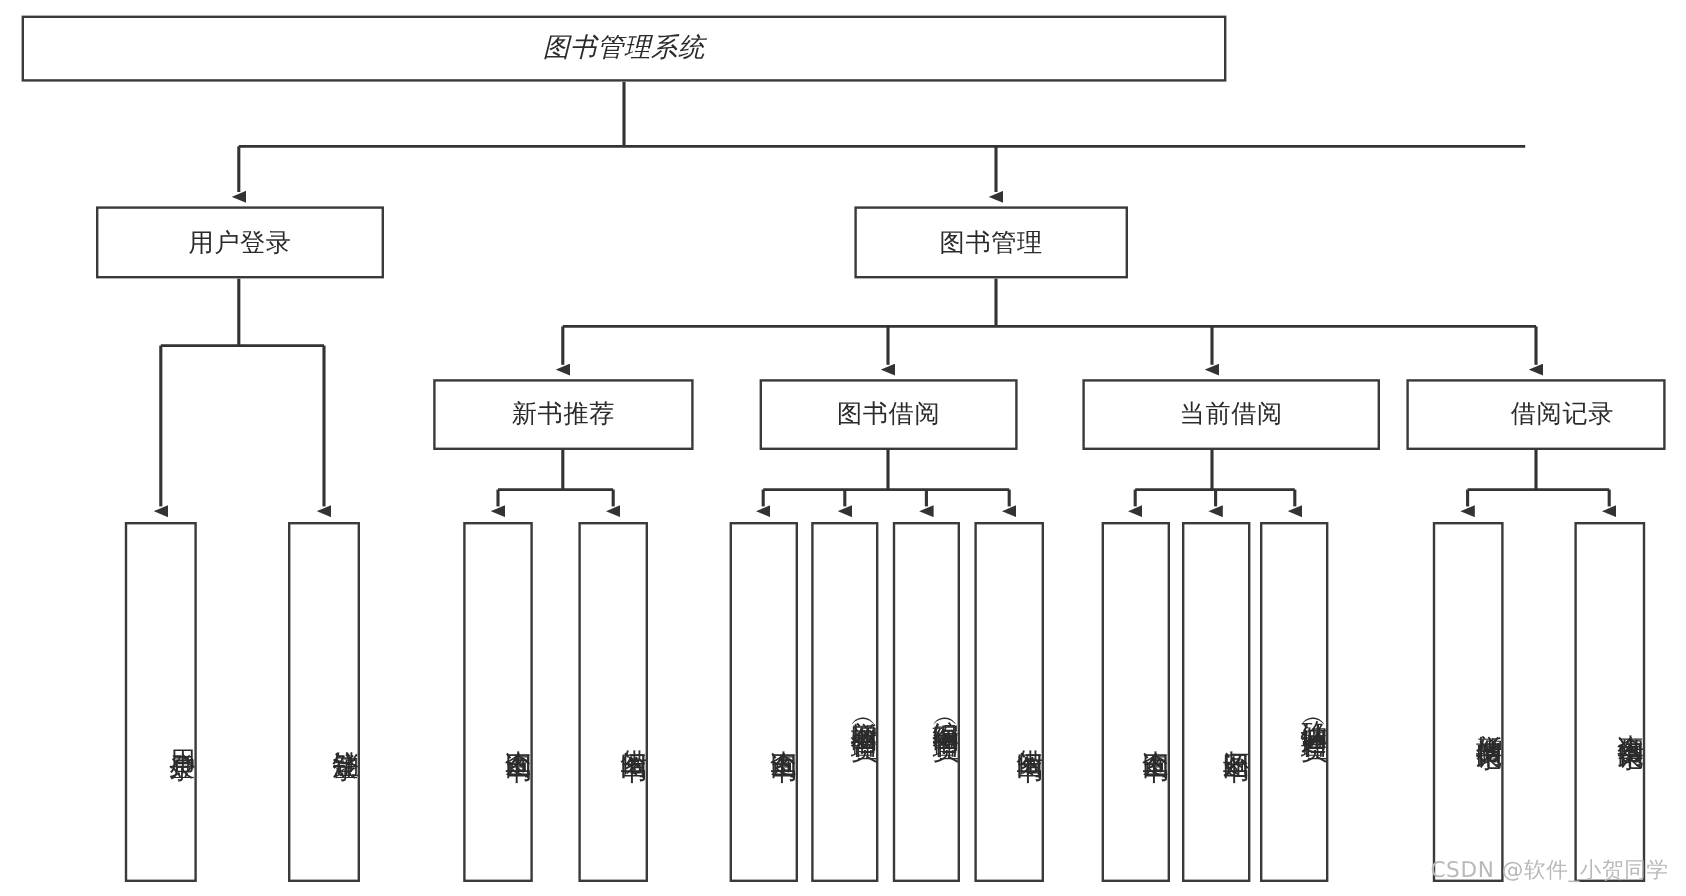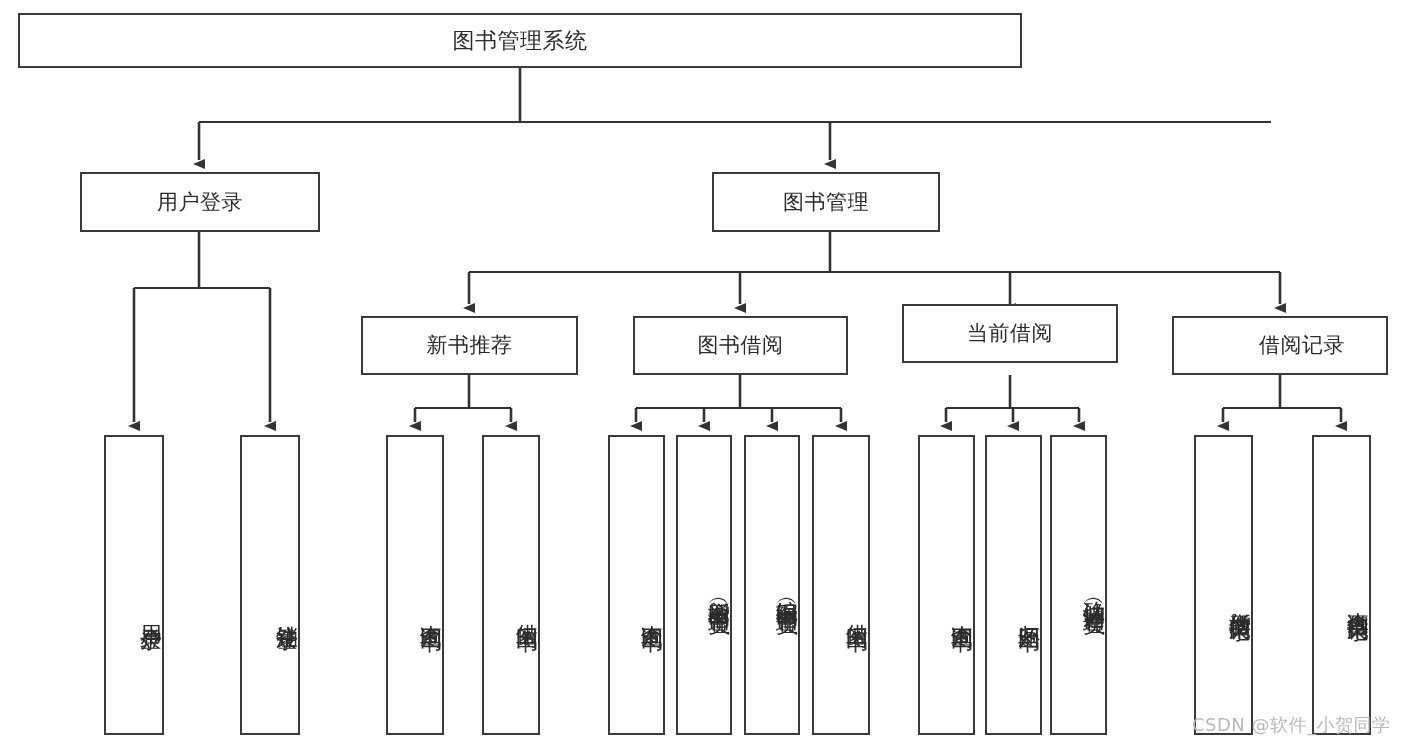--- a/index.html
+++ b/index.html
@@ -35,20 +35,21 @@
     justify-content: center;
     color: #2b2b2b;
     line-height: 1.18;
   }
   .node-h {
     font-size: 21px;
     letter-spacing: 0.5px;
   }
   .node-root {
     font-size: 22px;
+    font-style: italic;
   }
   .node-v {
     writing-mode: vertical-rl;
     text-orientation: upright;
     font-size: 22px;
     letter-spacing: 2px;
     padding-top: 52px;
     align-items: flex-start;
     justify-content: center;
     white-space: nowrap;
@@ -125,21 +126,21 @@
     </g>
   </svg>
 
   <div class="node node-h node-root" style="left:18px; top:13px; width:1004px; height:55px;">图书管理系统</div>
 
   <div class="node node-h" style="left:80px; top:172px; width:240px; height:60px;">用户登录</div>
   <div class="node node-h" style="left:712px; top:172px; width:228px; height:60px;">图书管理</div>
 
   <div class="node node-h" style="left:361px; top:316px; width:217px; height:59px;text-align:right;">新书推荐</div>
   <div class="node node-h" style="left:633px; top:316px; width:215px; height:59px;">图书借阅</div>
-  <div class="node node-h" style="left:902px; top:304px; width:216px; height:59px;">当前借阅</div>
+  <div class="node node-h" style="left:902px; top:316px; width:248px; height:59px;">当前借阅</div>
   <div class="node node-h" style="left:1172px; top:316px; width:216px; height:59px;padding-left:44px;">借阅记录</div>
 
   <div class="node node-v" style="left:104px; top:435px; width:60px; height:300px;">用户登录</div>
   <div class="node node-v" style="left:240px; top:435px; width:60px; height:300px;">注销登录</div>
 
   <div class="node node-v" style="left:386px; top:435px; width:58px; height:300px;">查询图书</div>
   <div class="node node-v" style="left:482px; top:435px; width:58px; height:300px;">借阅图书</div>
 
   <div class="node node-v" style="left:608px; top:435px; width:57px; height:300px;">查询图书</div>
   <div class="node node-v tall-start" style="left:676px; top:435px; width:56px; height:300px;">新增图书（管理员）</div>

